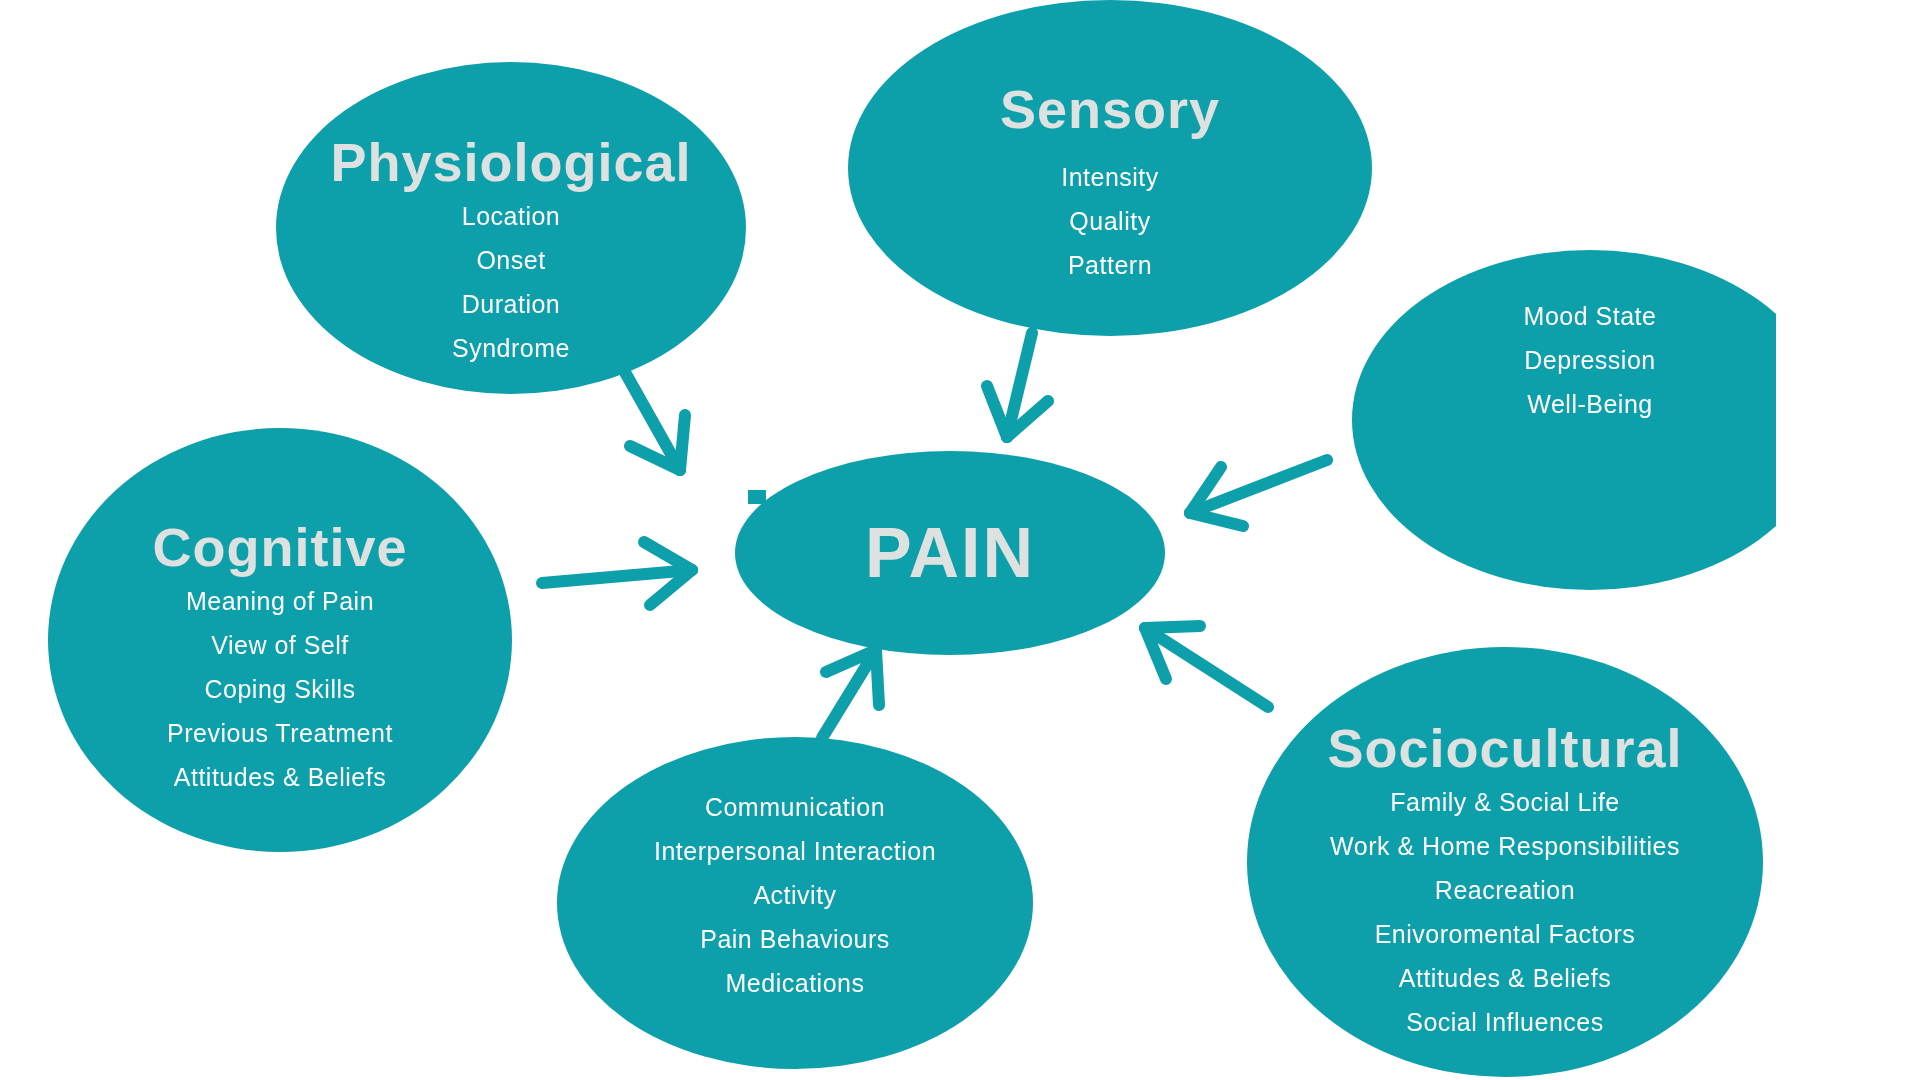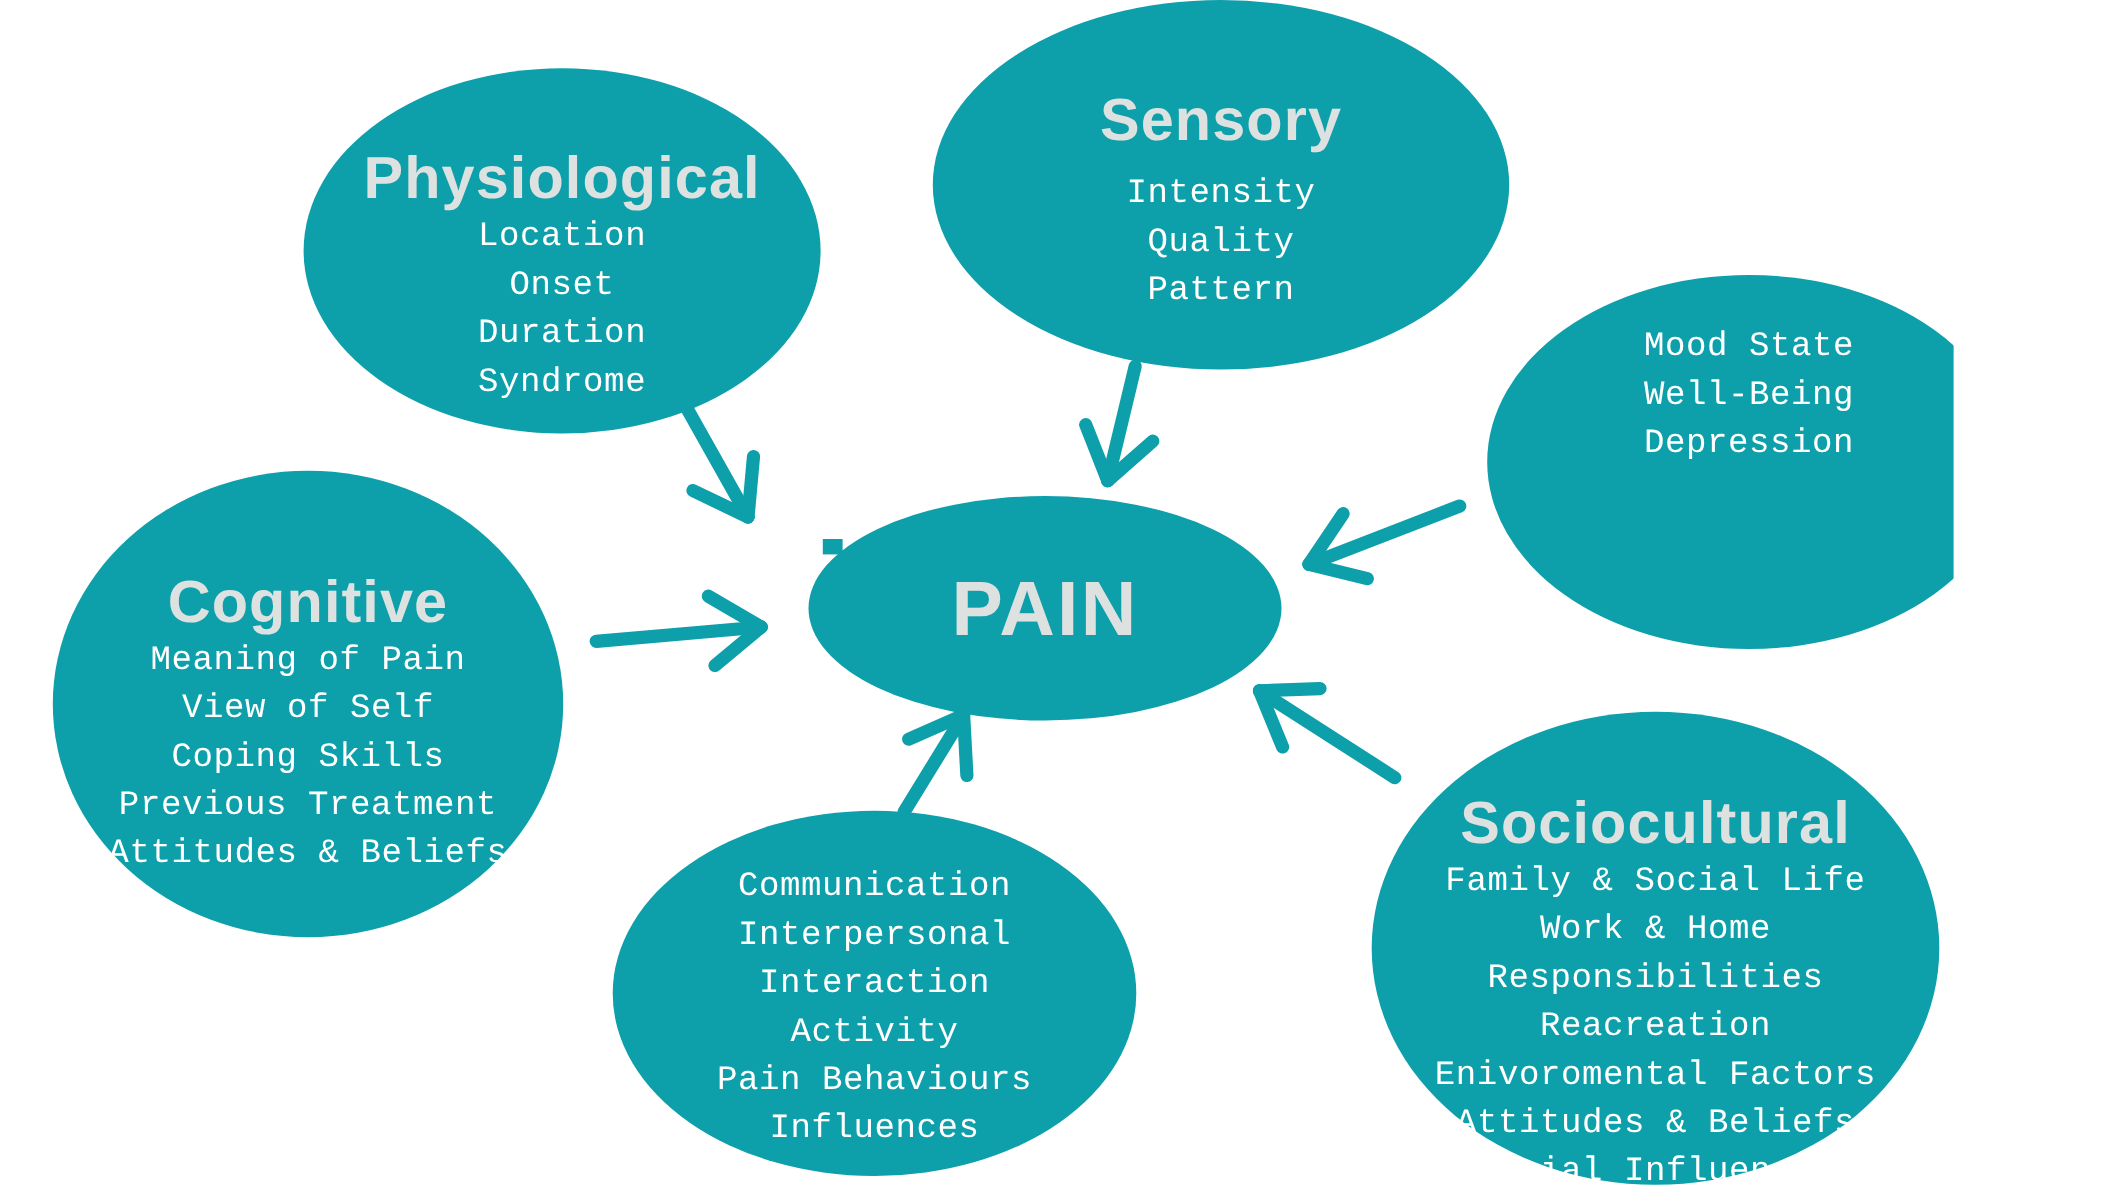--- a/index.html
+++ b/index.html
@@ -26,26 +26,25 @@
   .node-title{
     font-size:54px;
     line-height:56px;
     font-weight:700;
     letter-spacing:1px;
     color:var(--title-color);
     margin-bottom:4px;
   }
   .node-title.gap-lg{margin-bottom:18px;}
   .item{
-    font-size:31px;
+    font-size:25px;
     line-height:44px;
     font-weight:300;
     letter-spacing:.5px;
     color:var(--item-color);
-    font-family:Liberation Mono, monospace;
   }
   
   .n-physiological{left:276px;top:62px;width:470px;padding-top:72px;}
   .n-sensory{left:848px;top:0px;width:524px;padding-top:81px;}
   .n-affective{left:1352px;top:250px;width:476px;padding-top:44px;}
   .n-cognitive{left:48px;top:428px;width:464px;padding-top:91px;}
   .n-behavioral{left:557px;top:737px;width:476px;padding-top:48px;}
   .n-sociocultural{left:1247px;top:647px;width:516px;padding-top:73px;}
   .n-pain{
     left:735px;top:451px;width:430px;height:204px;
@@ -119,39 +118,39 @@
 
   <div class="nodebox n-sensory">
     <div class="node-title gap-lg">Sensory</div>
     <div class="item">Intensity</div>
     <div class="item">Quality</div>
     <div class="item">Pattern</div>
   </div>
 
   <div class="nodebox n-affective">
     <div class="item">Mood State</div>
+    <div class="item">Depression</div>
     <div class="item">Well-Being</div>
-    <div class="item">Depression</div>
   </div>
 
   <div class="nodebox n-cognitive">
     <div class="node-title">Cognitive</div>
     <div class="item">Meaning of Pain</div>
     <div class="item">View of Self</div>
     <div class="item">Coping Skills</div>
     <div class="item">Previous Treatment</div>
     <div class="item">Attitudes &amp; Beliefs</div>
   </div>
 
   <div class="nodebox n-behavioral">
     <div class="item">Communication</div>
     <div class="item">Interpersonal Interaction</div>
     <div class="item">Activity</div>
     <div class="item">Pain Behaviours</div>
-    <div class="item">Influences</div>
+    <div class="item">Medications</div>
   </div>
 
   <div class="nodebox n-sociocultural">
     <div class="node-title">Sociocultural</div>
     <div class="item">Family &amp; Social Life</div>
     <div class="item">Work &amp; Home Responsibilities</div>
     <div class="item">Reacreation</div>
     <div class="item">Enivoromental Factors</div>
     <div class="item">Attitudes &amp; Beliefs</div>
     <div class="item">Social Influences</div>

